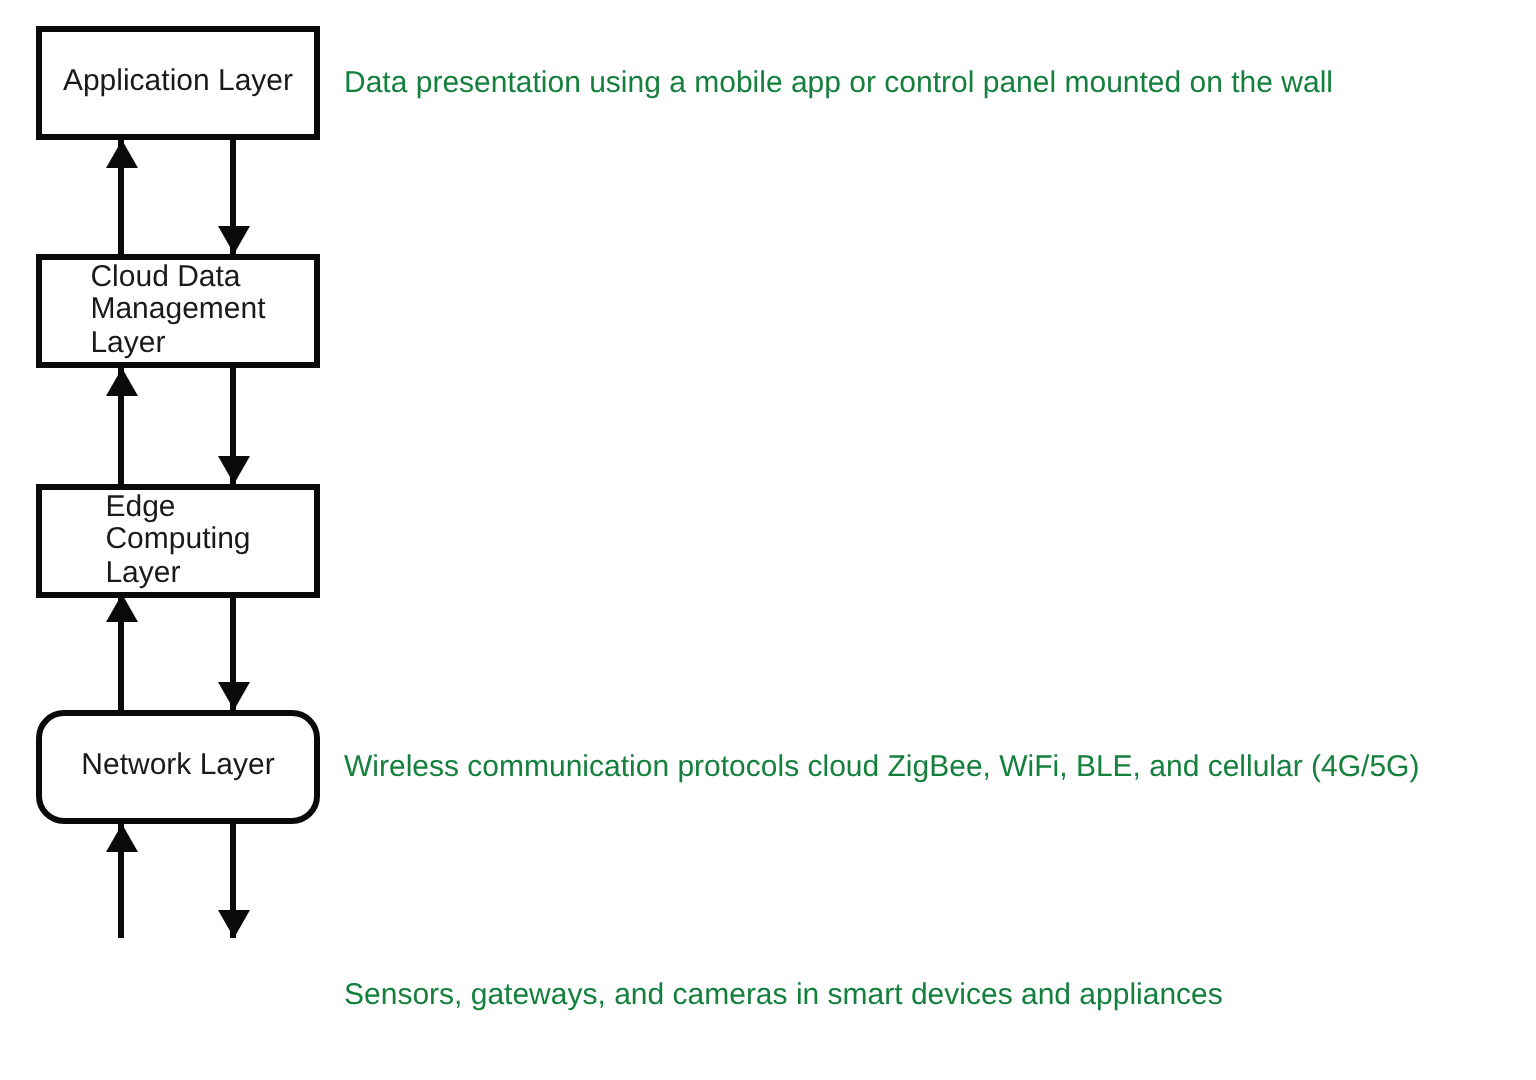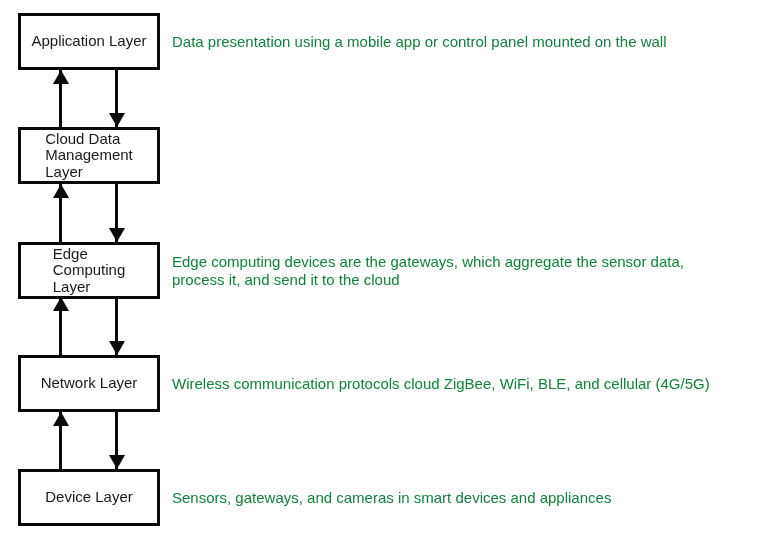--- a/index.html
+++ b/index.html
@@ -42,21 +42,21 @@
     display: flex;
     align-items: center;
     font-size: 15px;
     line-height: 18px;
     color: #15803d;
     white-space: pre-line;
   }
   .box-pos-0, .desc-pos-0 { top: 13px; }
   .box-pos-1, .desc-pos-1 { top: 127px; }
   .box-pos-2, .desc-pos-2 { top: 242px; }
-  .box-pos-3, .desc-pos-3 { top: 355px; }
+  .box-pos-3, .desc-pos-3 { top: 355px; border-radius: 14px; }
   .box-pos-4, .desc-pos-4 { top: 469px; }
 
   .connector {
     position: absolute;
     left: 18px;
     width: 142px;
   }
   .conn-pos-0 { top: 70px;  height: 57px; }
   .conn-pos-1 { top: 184px; height: 58px; }
   .conn-pos-2 { top: 297px; height: 58px; }
@@ -118,40 +118,35 @@
     <div class="arrow-head head-up"></div>
     <div class="arrow-line line-down"></div>
     <div class="arrow-head head-down"></div>
   </div>
 
   <div class="layer-box box-pos-2">
     <span class="layer-label">Edge
 Computing
 Layer</span>
   </div>
-  <div class="layer-desc desc-pos-2">Edge computing devices are the gateways, which aggregate the sensor data,
-process it, and send it to the cloud</div>
 
   <div class="connector conn-pos-2">
     <div class="arrow-line line-up"></div>
     <div class="arrow-head head-up"></div>
     <div class="arrow-line line-down"></div>
     <div class="arrow-head head-down"></div>
   </div>
 
   <div class="layer-box box-pos-3">
     <span class="layer-label">Network Layer</span>
   </div>
   <div class="layer-desc desc-pos-3">Wireless communication protocols cloud ZigBee, WiFi, BLE, and cellular (4G/5G)</div>
 
   <div class="connector conn-pos-3">
     <div class="arrow-line line-up"></div>
     <div class="arrow-head head-up"></div>
     <div class="arrow-line line-down"></div>
     <div class="arrow-head head-down"></div>
   </div>
 
-  <div class="layer-box box-pos-4">
-    <span class="layer-label">Device Layer</span>
-  </div>
   <div class="layer-desc desc-pos-4">Sensors, gateways, and cameras in smart devices and appliances</div>
 
 </div>
 
 </body></html>

